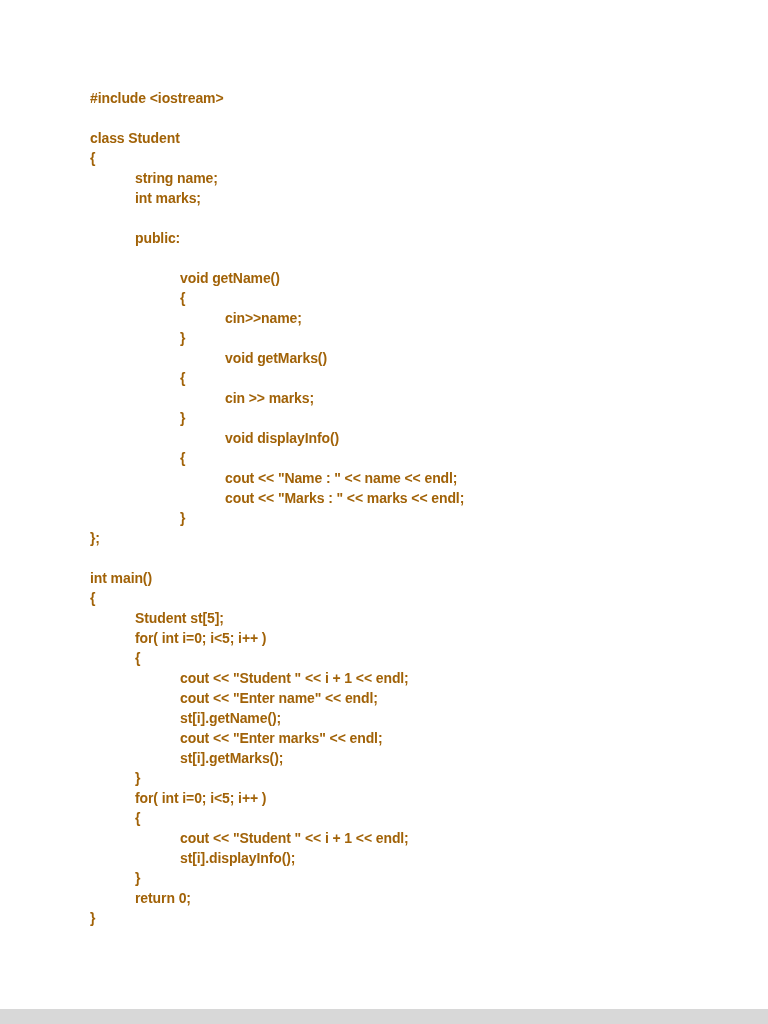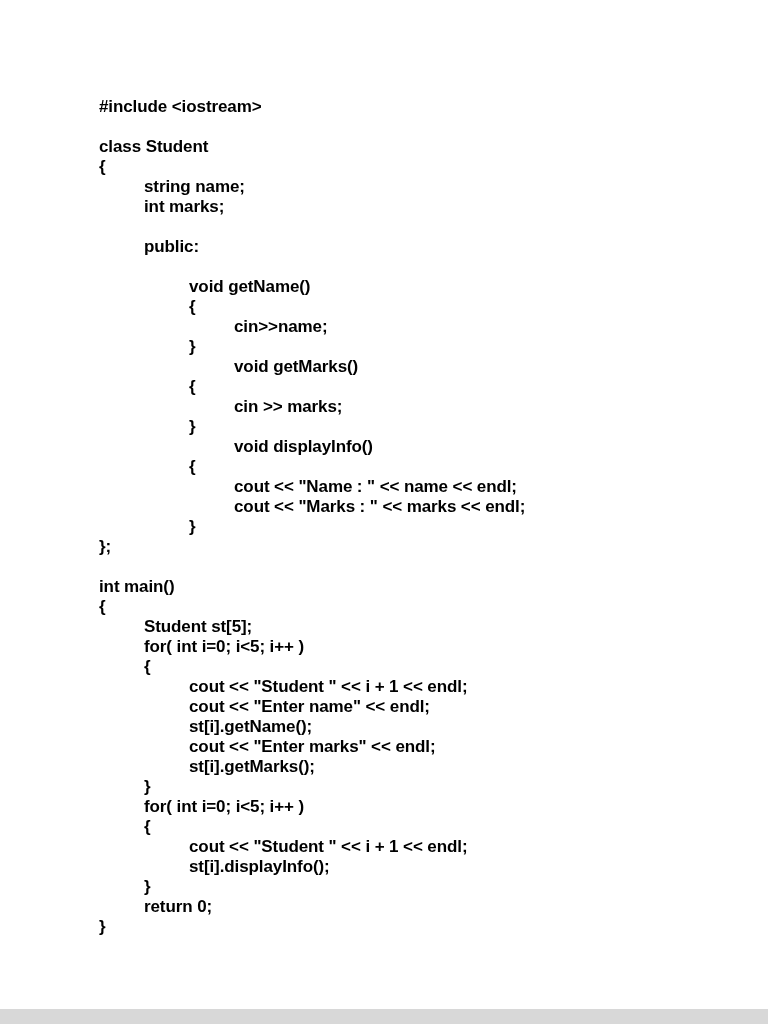--- a/index.html
+++ b/index.html
@@ -16,27 +16,27 @@
   }
   .doc-page {
     position: absolute;
     top: 0;
     left: 0;
     width: 768px;
     height: 1009px;
     background: #ffffff;
   }
   .code-block {
-    margin: 9px;
+    margin: 0;
     padding: 88px 10px 0 90px;
     font-family: "Liberation Sans", sans-serif;
-    font-size: 17px;
+    font-size: 14px;
     font-weight: 700;
     line-height: 20px;
-    color: #000000;
+    color: #a16207;
     letter-spacing: -0.1px;
   }
   .code-line {
     white-space: pre;
     min-height: 20px;
   }
   .bottom-bar {
     position: absolute;
     left: 0;
     bottom: 0;

